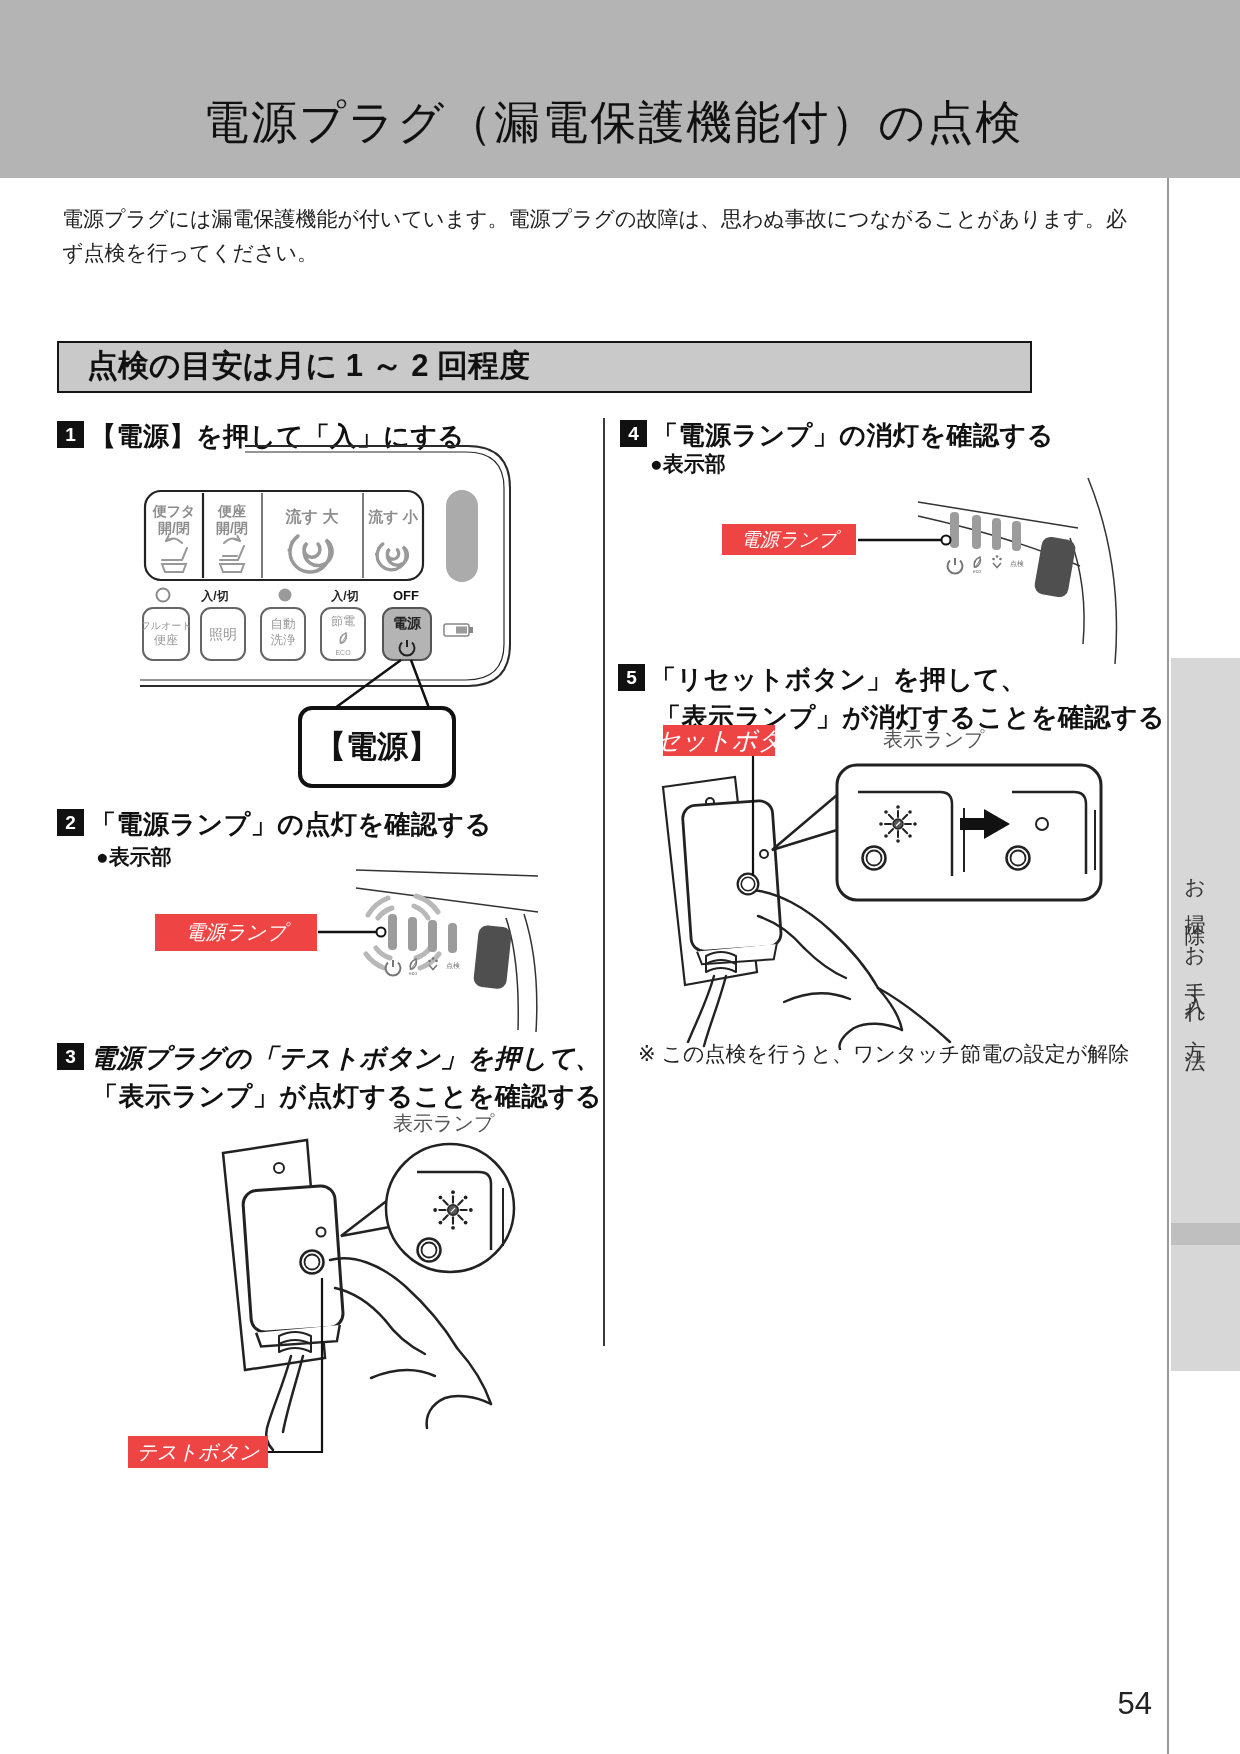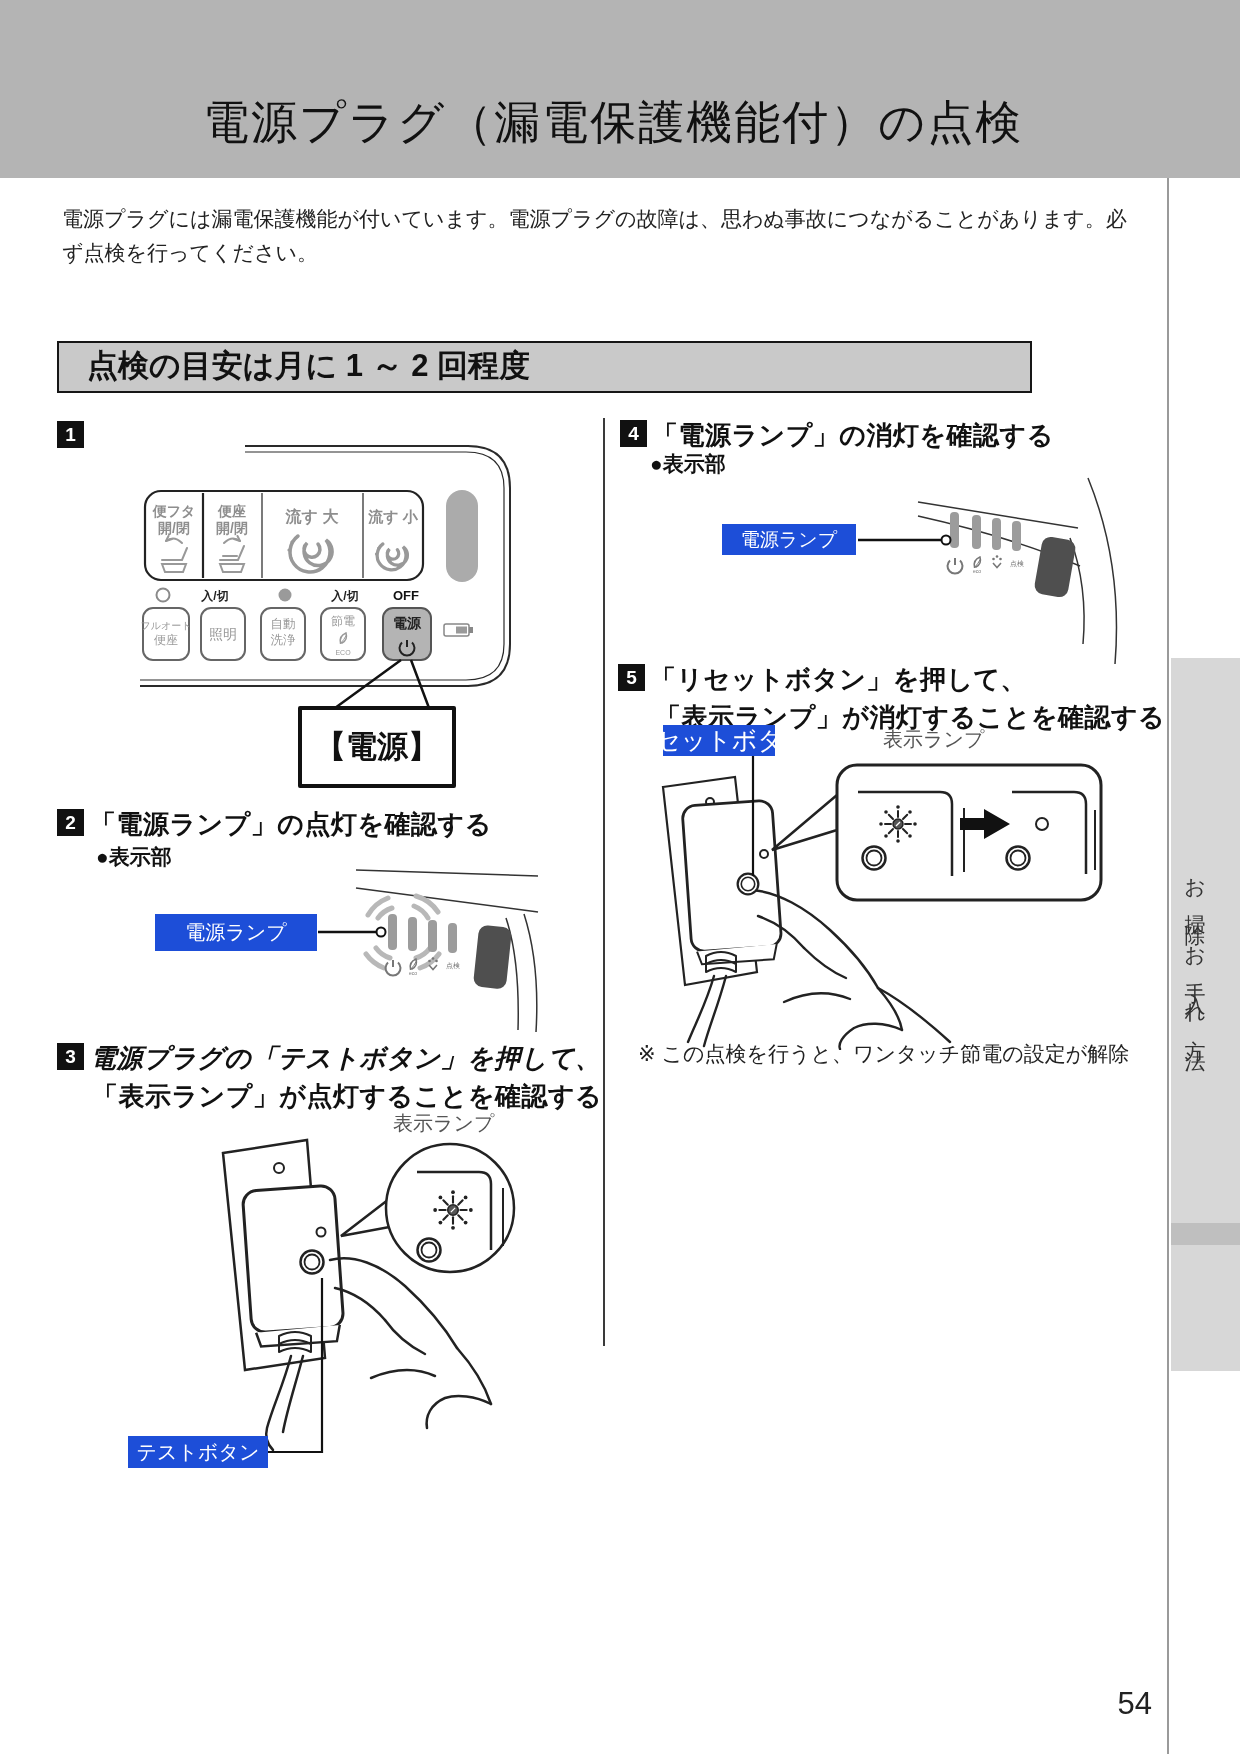--- a/index.html
+++ b/index.html
@@ -13,24 +13,24 @@
   .intro{left:62px;top:202px;width:1082px;font-size:21px;line-height:34px;color:#222;}
   
   .secbar{left:57px;top:341px;width:975px;height:52px;background:#c9c9c9;border:2px solid #161616;box-sizing:border-box;padding-left:11px;}
   .secbar span{display:block;padding-left:17px;line-height:46px;font-size:31px;font-weight:bold;color:#111;white-space:nowrap;}
   
   .badge{width:27px;height:27px;background:#111;color:#fff;font-weight:bold;font-size:19px;
          display:flex;align-items:center;justify-content:center;}
   .shead{font-size:26px;font-weight:bold;color:#111;white-space:nowrap;letter-spacing:0.5px;}
   .ssub{font-size:21px;font-weight:bold;color:#111;white-space:nowrap;}
   
-  .dlabel{background:#1d4ed8;color:#fff;display:flex;align-items:center;justify-content:center;white-space:nowrap;}
+  .dlabel{background:#ef4444;color:#fff;display:flex;align-items:center;justify-content:center;white-space:nowrap;font-style:italic;}
   .plabel{color:#555;font-size:20px;white-space:nowrap;}
   
-  .callout{left:298px;top:706px;width:150px;height:74px;border:4px solid #111;border-radius:2px;
+  .callout{left:298px;top:706px;width:150px;height:74px;border:4px solid #111;border-radius:14px;
            display:flex;align-items:center;justify-content:center;font-size:31px;font-weight:bold;background:#fff;}
   
   .coldiv{left:603px;top:418px;width:2px;height:928px;background:#3a3a3a;}
   .sideline{left:1167px;top:178px;width:2px;height:1576px;background:#9a9a9a;}
   .tab1{left:1171px;top:658px;width:69px;height:565px;background:#d7d7d7;}
   .tabstrip{left:1171px;top:1223px;width:69px;height:22px;background:#bfbfbf;}
   .tab2{left:1171px;top:1245px;width:69px;height:126px;background:#d7d7d7;}
   .vtext{left:1181px;top:863px;height:356px;writing-mode:vertical-rl;font-size:21px;color:#333;letter-spacing:11px;white-space:nowrap;}
   .pagenum{left:1090px;top:1686px;width:62px;text-align:right;font-size:31px;color:#222;}
   .note{font-size:21px;color:#222;white-space:nowrap;}
@@ -93,20 +93,21 @@
 
   <div class="abs intro">電源プラグには漏電保護機能が付いています。電源プラグの故障は、思わぬ事故につながることがあります。必ず点検を行ってください。</div>
 
   <div class="abs secbar">
     <span>点検の目安は月に 1 ～ 2 回程度</span>
   </div>
 
   <div class="abs coldiv"></div>
 
   <div class="abs badge" style="left:57px;top:421px;">1</div>
+  <div class="abs shead" style="left:90px;top:419px;">【電源】を押して「入」にする</div>
 
   <svg class="abs" style="left:140px;top:438px;" width="380" height="270" viewBox="0 0 380 270">
     <g fill="none" stroke="#2a2a2a">
       <path d="M105,8 H328 Q370,8 370,50 V206 Q370,248 328,248 H-8" stroke-width="2"></path>
       <path d="M105,14 H326 Q364,14 364,50 V206 Q364,242 326,242 H-8" stroke-width="1.2"></path>
     </g>
     <rect x="5" y="53" width="278" height="89" rx="16" fill="#fff" stroke="#222" stroke-width="2.2"></rect>
     <g stroke="#222">
       <line x1="63" y1="55" x2="63" y2="140" stroke-width="2.2"></line>
       <line x1="122" y1="55" x2="122" y2="140" stroke-width="1.2"></line>

